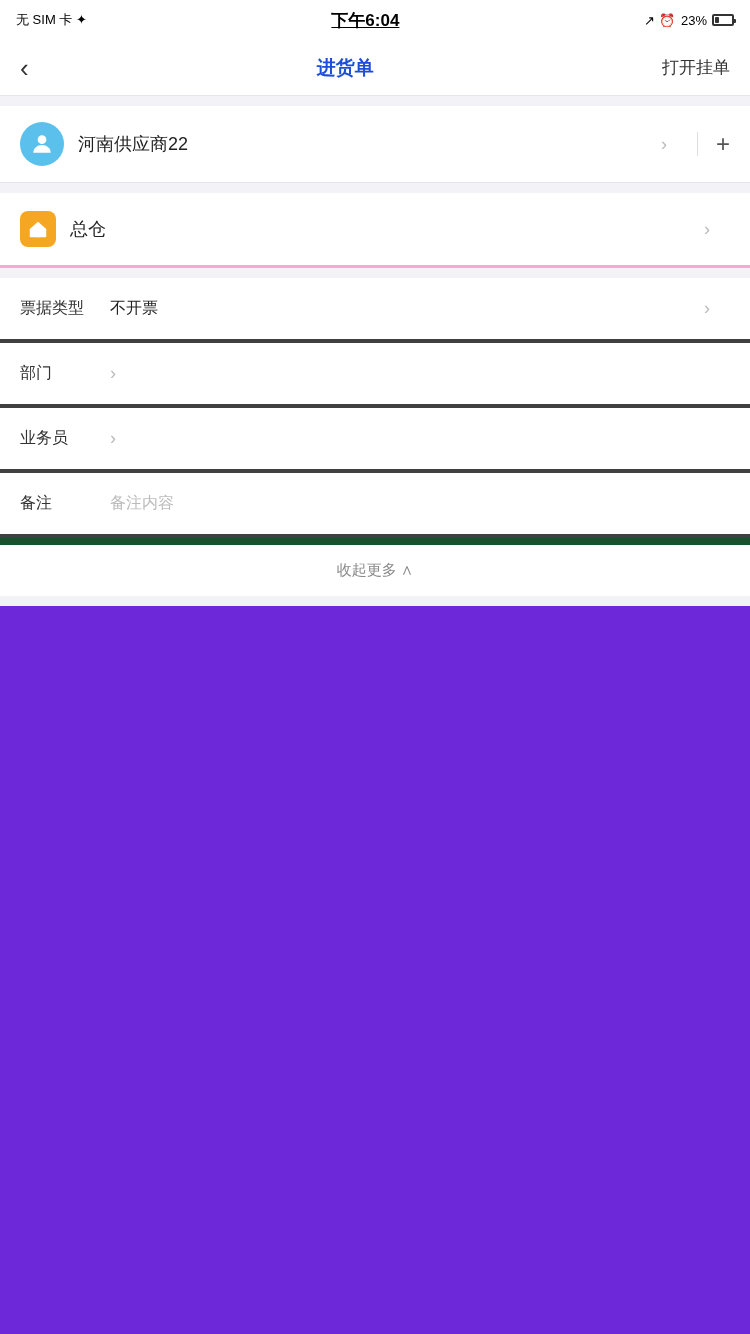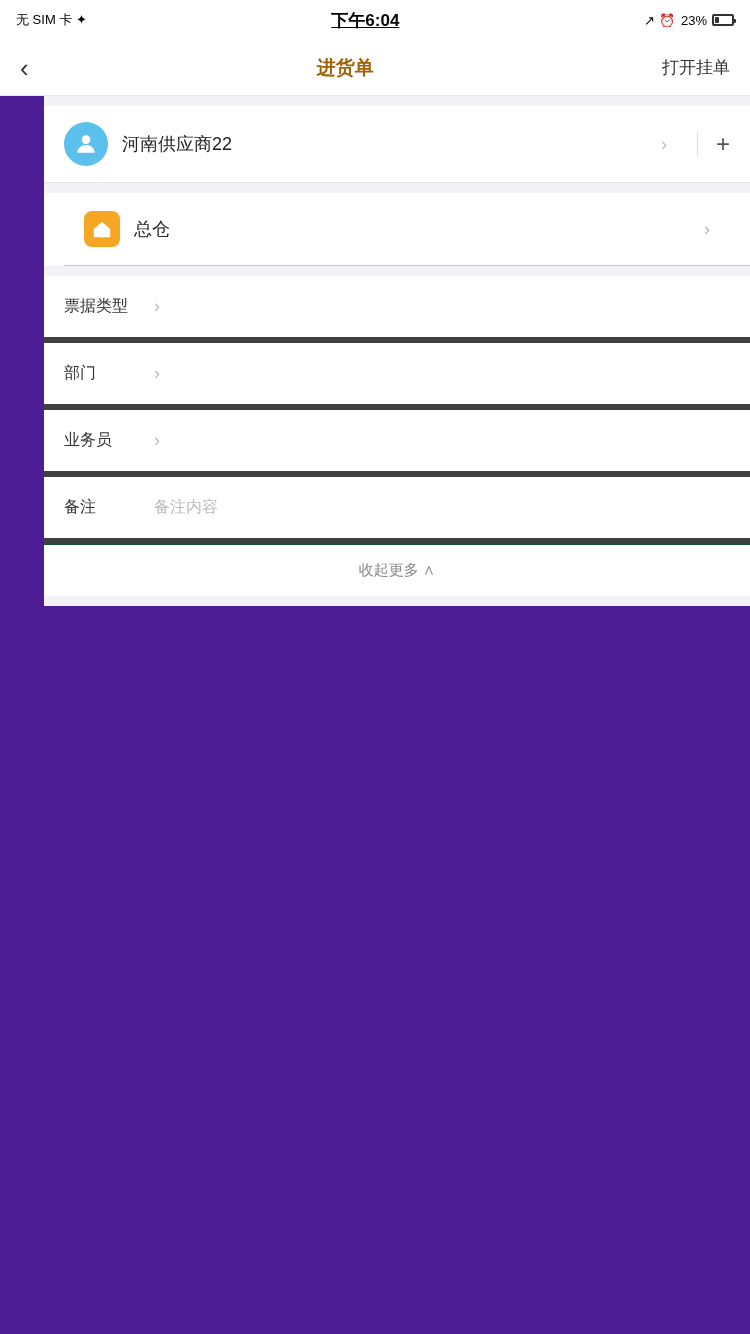--- a/index.html
+++ b/index.html
@@ -39,21 +39,21 @@
     }
     .nav-back {
       font-size: 26px;
       color: #333;
       cursor: pointer;
       line-height: 1;
     }
     .nav-title {
       font-size: 19px;
       font-weight: 600;
-      color: #a16207;
+      color: #1d4ed8;
     }
     .nav-action {
       font-size: 17px;
       color: #333;
       cursor: pointer;
     }
 
     
     .section-divider {
       height: 10px;
@@ -116,22 +116,21 @@
       font-size: 15px;
       color: #e6a023;
     }
 
     
     .warehouse-row {
       display: flex;
       align-items: center;
       padding: 18px 20px;
       background: #fff;
-      border-bottom: 1px solid #f9a8d4;
-      margin-left: 20px;
+      border-bottom: 3px solid #f9a8d4;
     }
     .warehouse-icon {
       width: 36px;
       height: 36px;
       border-radius: 8px;
       background: #f5a623;
       display: flex;
       align-items: center;
       justify-content: center;
       margin-right: 14px;
@@ -142,21 +141,21 @@
       color: #222;
       flex: 1;
     }
 
     
     .form-row {
       display: flex;
       align-items: center;
       padding: 20px 20px;
       background: #fff;
-      border-bottom: 6px solid #404040;
+      border-bottom: 4px solid #404040;
       min-height: 64px;
     }
     .form-label {
       font-size: 16px;
       color: #333;
       width: 90px;
       flex-shrink: 0;
     }
     .form-value {
       font-size: 16px;
@@ -170,21 +169,21 @@
     }
 
     
     .collapse-row {
       background: #fff;
       text-align: center;
       padding: 16px 0;
       font-size: 15px;
       color: #888;
       cursor: pointer;
-      border-top: 1px solid #14532d;
+      border-top: 7px solid #14532d;
     }
 
     
     .bottom-bar {
       background: #fff;
       display: flex;
       align-items: center;
       padding: 14px 20px;
       gap: 0;
     }
@@ -213,23 +212,22 @@
       cursor: pointer;
       display: flex;
       align-items: center;
       gap: 8px;
       border: none;
       white-space: nowrap;
     }
 
     
     .page-content {
-      background: #4c1d95;
+      background: #6d28d9;
       min-height: calc(1334px - 96px);
-      padding-left: 44px;
     }
 
     .main-card {
       background: #fff;
       margin-bottom: 0;
     }
   </style>
 </head>
 <body>
 
@@ -287,20 +285,21 @@
       <span class="chevron-icon">›</span>
     </div>
   </div>
 
   <div class="section-divider"></div>
 
   <div class="card">
 
     <div class="form-row">
       <span class="form-label">票据类型</span>
+      <span class="form-value">不开票</span>
       <span class="chevron-icon">›</span>
     </div>
 
     <div class="form-row">
       <span class="form-label">部门</span>
       <span class="chevron-icon">›</span>
     </div>
 
     <div class="form-row">
       <span class="form-label">业务员</span>

